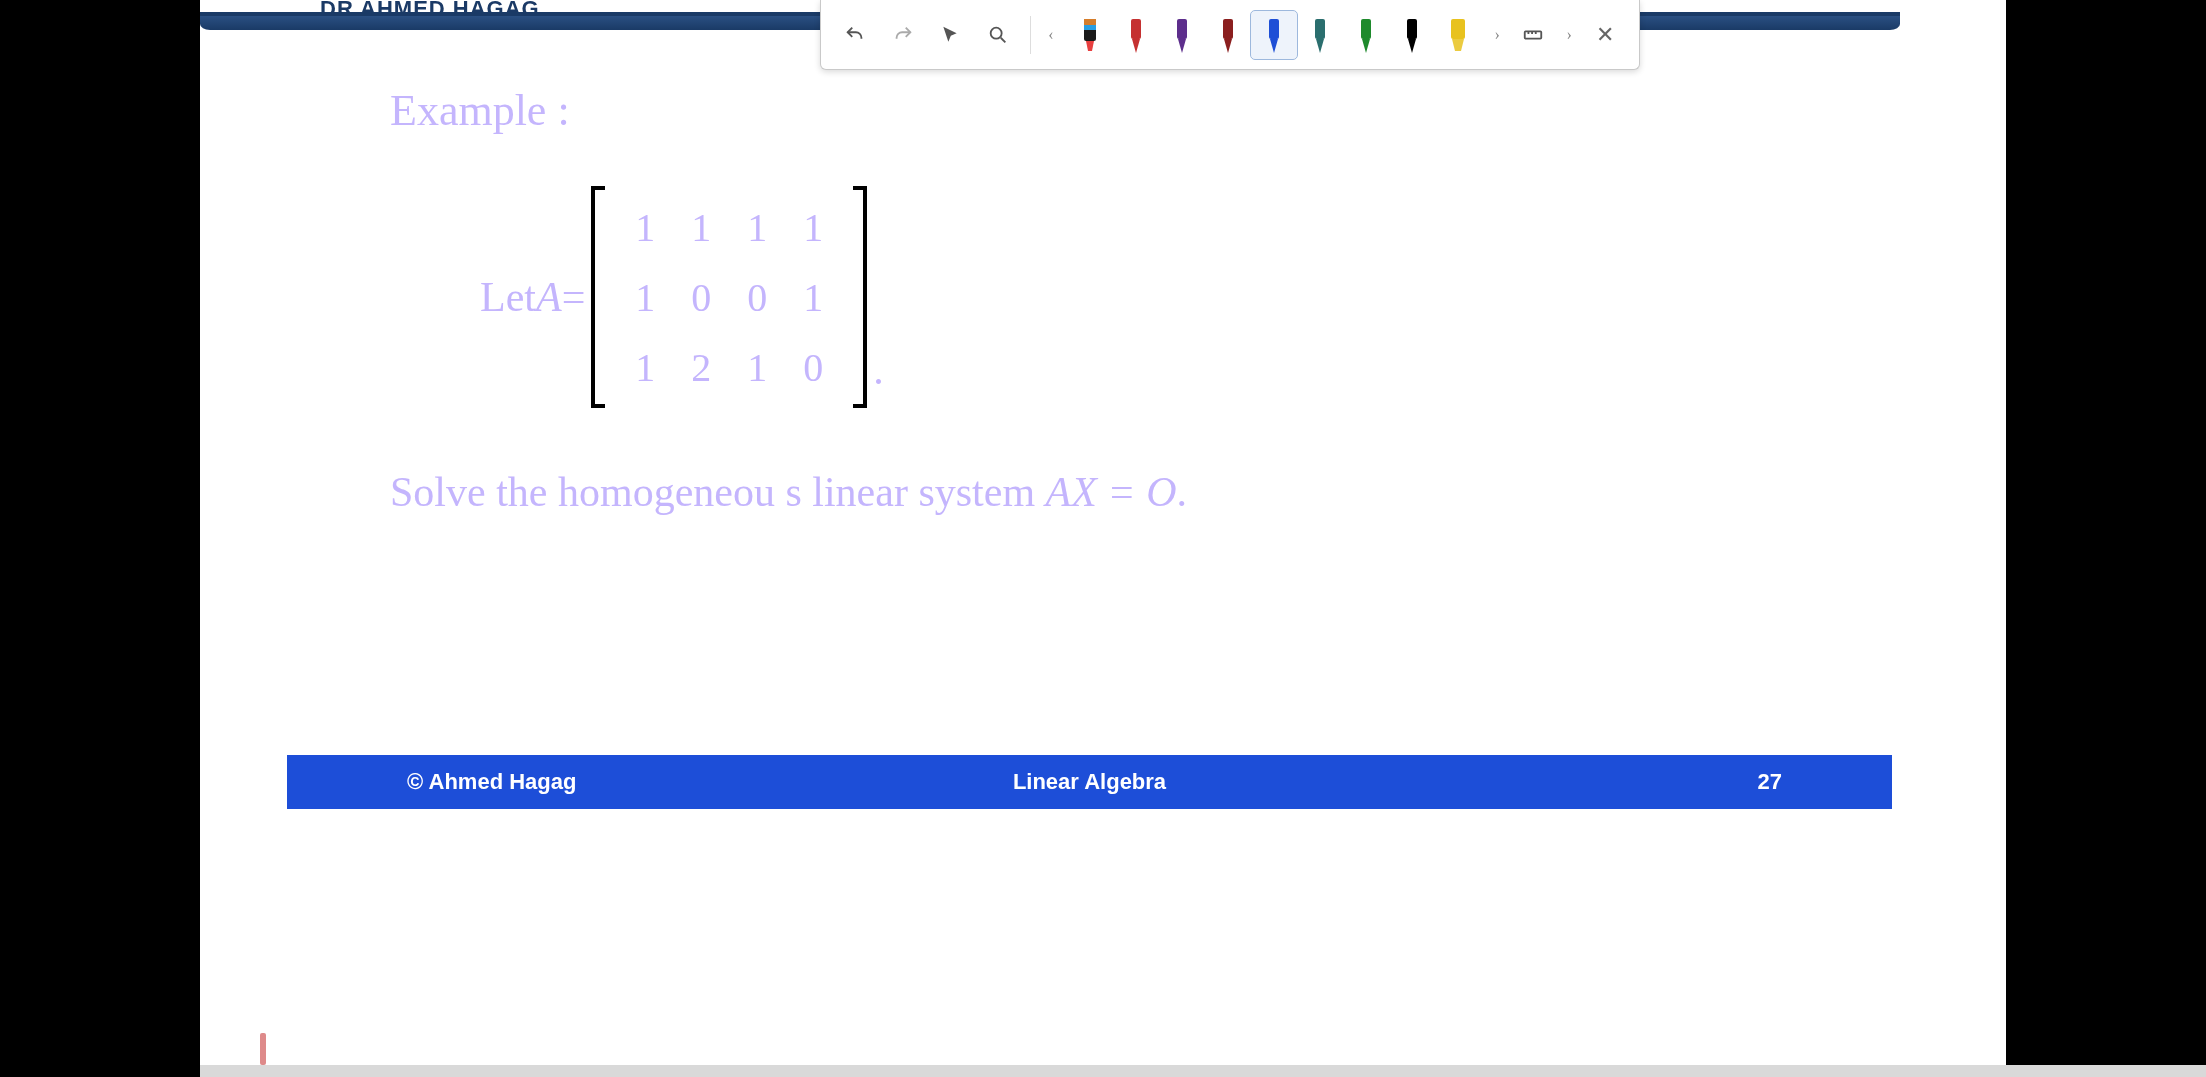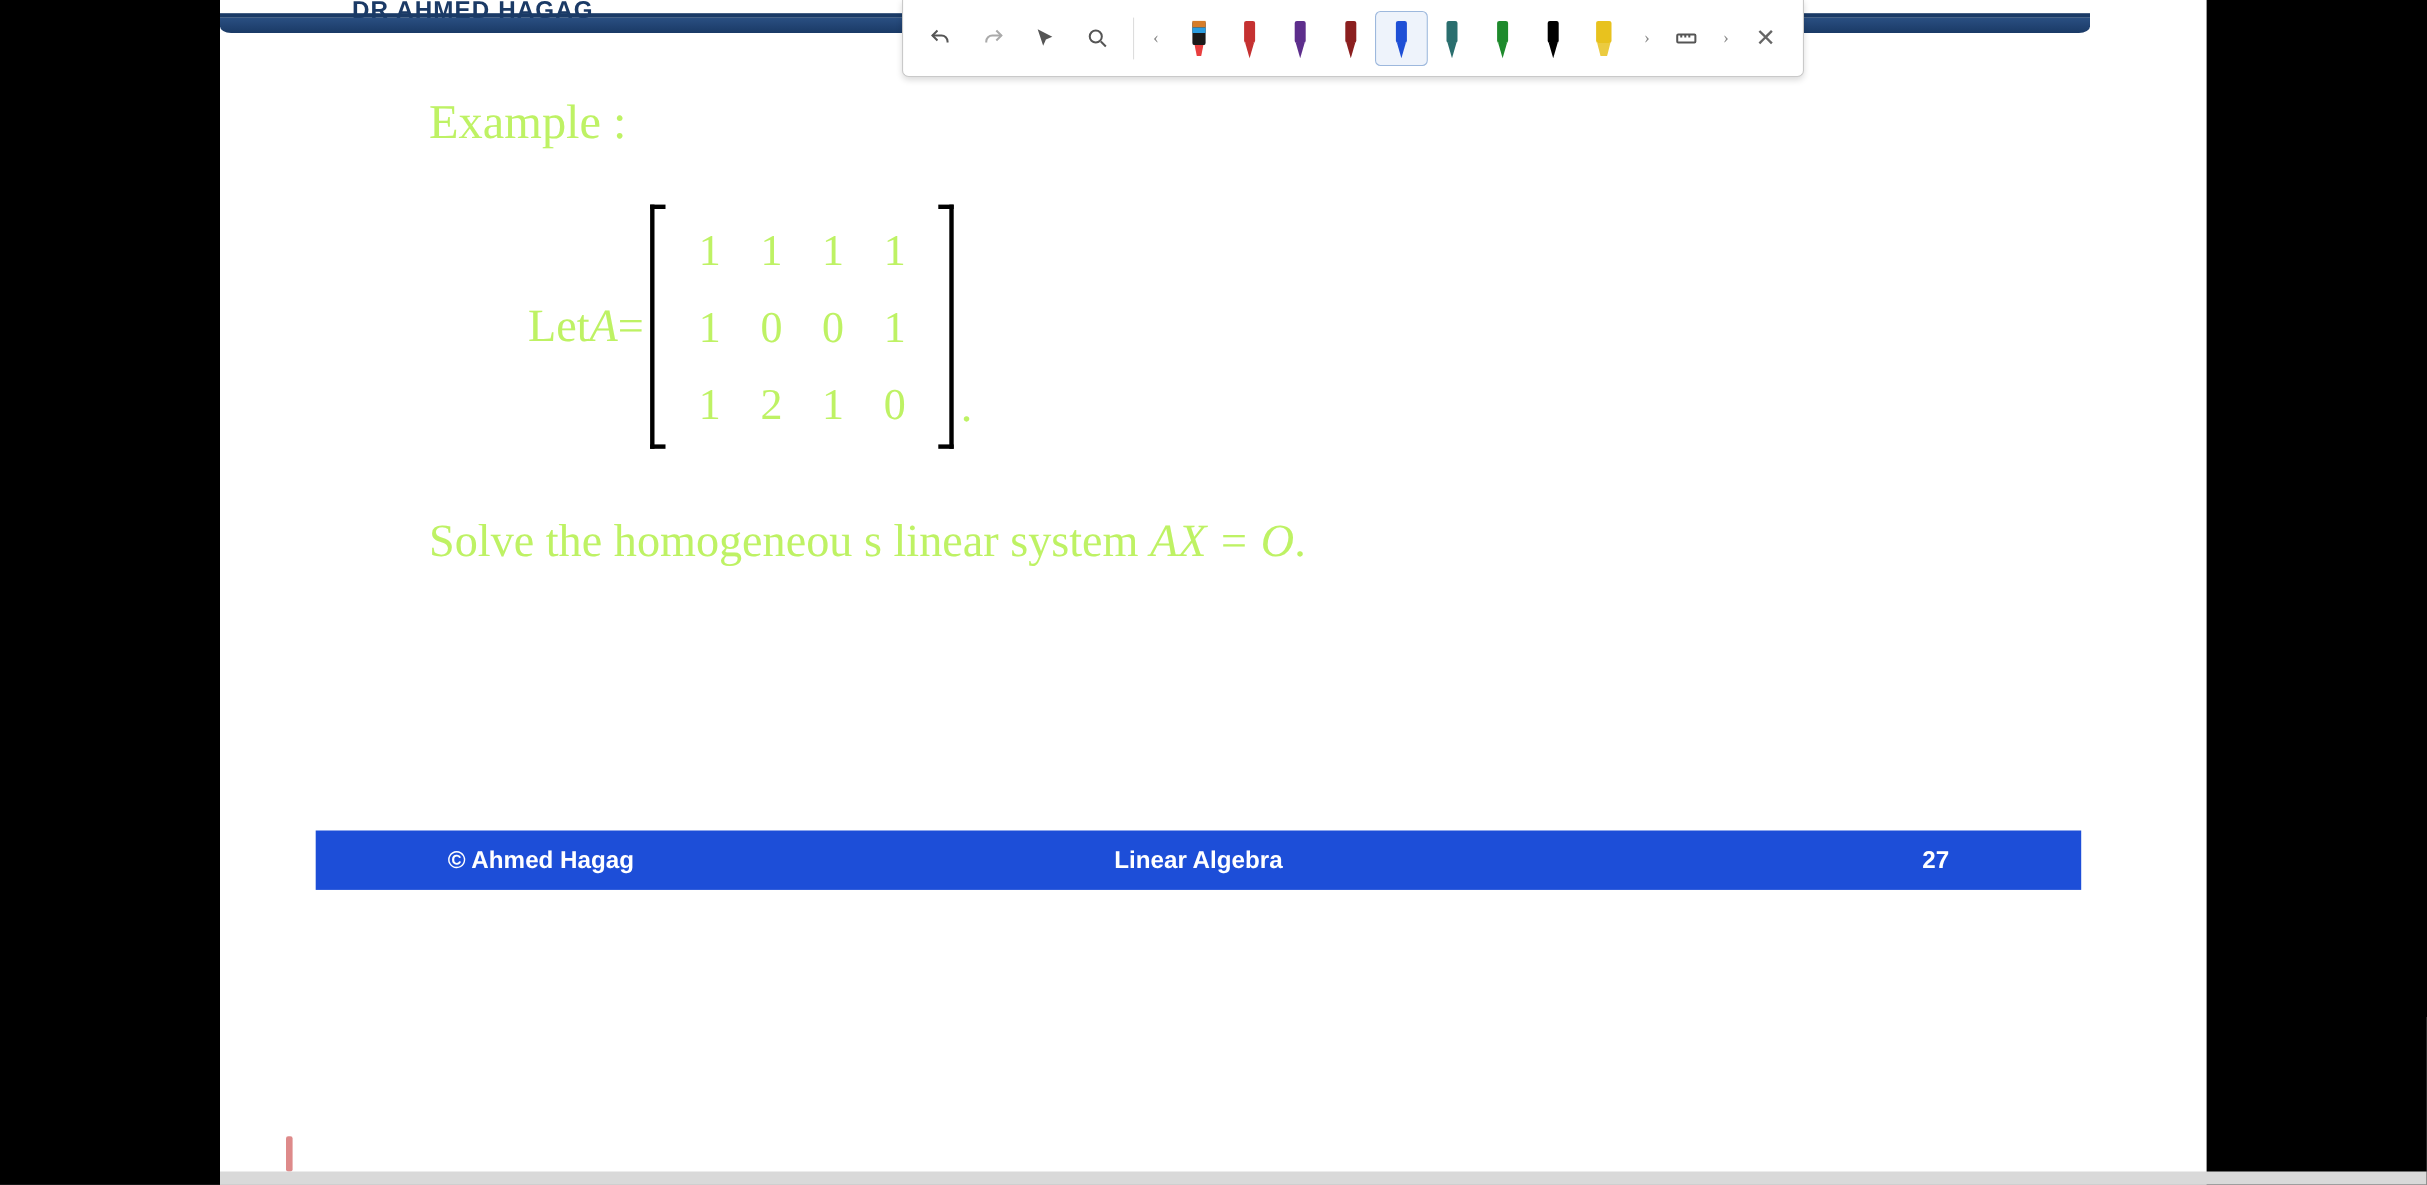--- a/index.html
+++ b/index.html
@@ -131,21 +131,21 @@
     font-size: 16px;
     cursor: pointer;
   }
 
   
   .content {
     position: absolute;
     left: 390px;
     top: 85px;
     width: 1500px;
-    color: #bef264;
+    color: #c4b5fd;
   }
   .heading {
     font-size: 44px;
     margin-bottom: 50px;
   }
   .let-row {
     display: flex;
     align-items: center;
     font-size: 42px;
     margin-left: 90px;
@@ -209,21 +209,21 @@
     font-weight: bold;
   }
   .footer .course {
     position: absolute;
     left: 50%;
     transform: translateX(-50%);
     font-weight: bold;
   }
   .footer .pagenum {
     position: absolute;
-    right: 120px;
+    right: 110px;
     font-weight: bold;
   }
 
   
   .bottom-strip {
     position: absolute;
     left: 200px;
     right: 0;
     bottom: 0;
     height: 12px;

